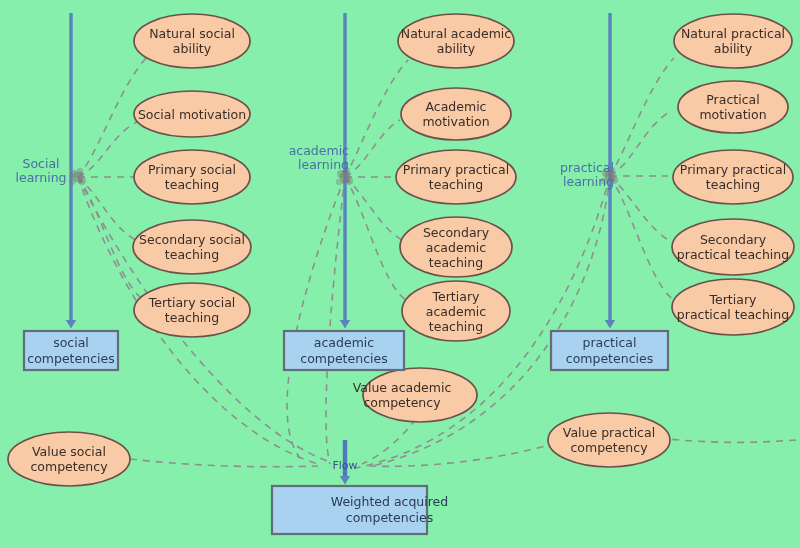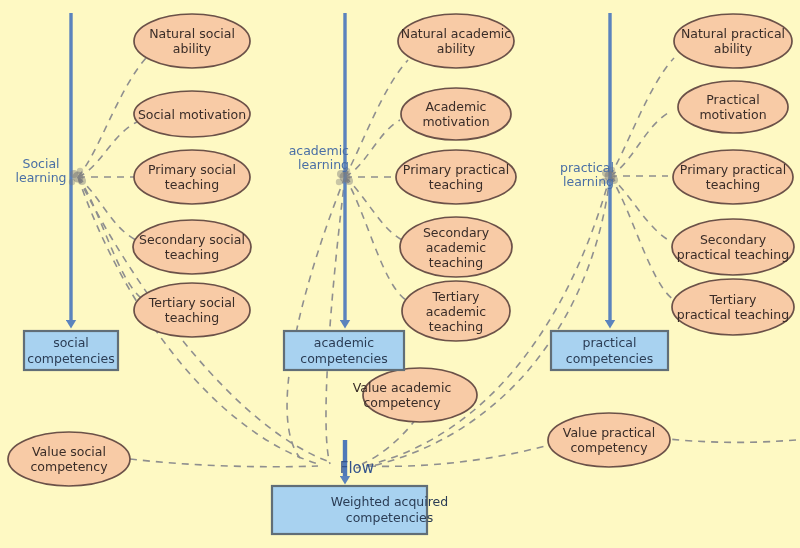--- a/index.html
+++ b/index.html
@@ -11,21 +11,21 @@
   body {
     width: 800px;
     height: 548px;
     font-family: "DejaVu Sans", sans-serif;
     overflow: hidden;
   }
   #diagram-root {
     position: relative;
     width: 800px;
     height: 548px;
-    background: #fef9c3;
+    background: #86efac;
   }
   svg.layer {
     position: absolute;
     left: 0;
     top: 0;
     width: 800px;
     height: 548px;
   }
   .edge {
     fill: none;
@@ -82,22 +82,22 @@
     font-size: 12.5px;
     line-height: 14px;
     text-align: center;
     pointer-events: none;
     white-space: pre-line;
   }
   .flow-label {
     position: absolute;
     color: #33538c;
     font-family: "DejaVu Sans", sans-serif;
-    font-size: 15px;
-    text-align: right;
+    font-size: 11px;
+    text-align: center;
     pointer-events: none;
   }
 </style>
 </head>
 <body>
 
 <div id="diagram-root">
 
   <svg class="layer" viewBox="0 0 800 548">
 

